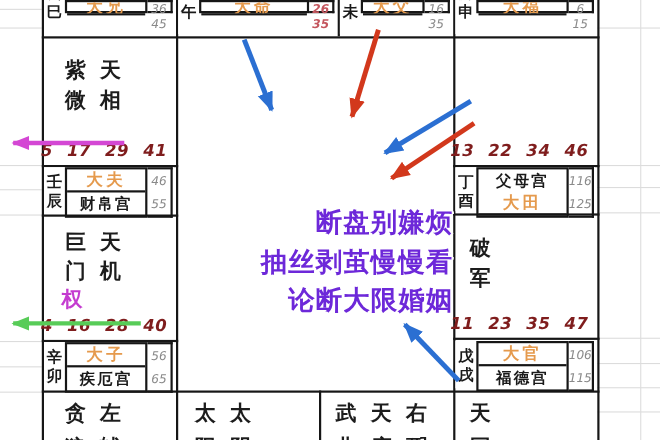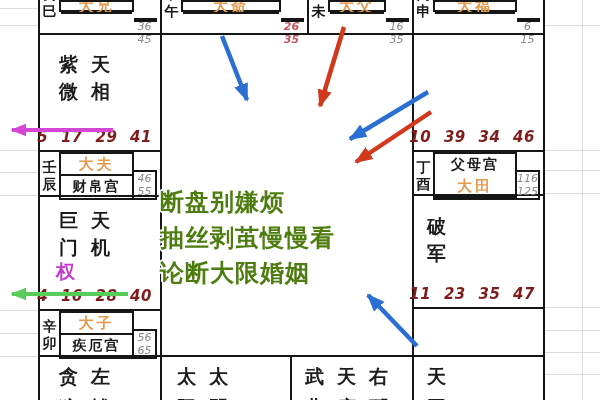--- a/index.html
+++ b/index.html
@@ -16,33 +16,33 @@
   .hua{position:absolute;font-size:19px;font-weight:bold;color:#c43bd0;}
   .ages{position:absolute;right:6px;bottom:2px;font-size:15px;font-style:italic;font-weight:bold;
         word-spacing:7px;letter-spacing:0.5px;color:#7f1d1d;white-space:nowrap;}
   
   .strip{position:absolute;display:grid;grid-template-columns:19px 1fr 24px;background:#fff;}
   .sbranch{display:flex;align-items:center;justify-content:center;}
   .sbranch div{width:16px;text-align:center;word-break:break-all;font-size:14px;font-weight:bold;line-height:17px;}
   .smid{border:2px solid #161616;display:grid;grid-template-rows:1fr 1fr;}
   .srow{display:flex;align-items:center;justify-content:center;position:relative;overflow:hidden;}
   .srow.first{border-bottom:2px solid #161616;}
-  .snums{display:grid;grid-template-rows:1fr 1fr;border:2px solid #161616;border-left:none;margin-right:1px;margin-top:18px;}
+  .snums{display:grid;grid-template-rows:1fr 1fr;border:2px solid #161616;border-left:none;margin-right:1px;}
   .snums div{display:flex;align-items:center;justify-content:center;font-size:11px;font-style:italic;color:#8a8a8a;}
   .decade{color:#e59a4d;font-weight:bold;font-size:15px;letter-spacing:3px;}
   .pname{font-weight:bold;font-size:14px;letter-spacing:2px;white-space:nowrap;}
   .rednum div{color:#c4565e;font-weight:bold;}
   
   .topstrip{grid-template-rows:12px 19px;}
   .topstrip .smid{grid-template-rows:12px 1fr;}
   .topstrip .sbranch div{margin-top:-6px;}
   .topstrip .srow.first span{position:absolute;bottom:-4px;left:0;right:0;text-align:center;}
   
-  .ct{position:absolute;left:160px;width:252px;text-align:left;font-size:24px;font-weight:bold;
-      color:#4d7c0f;letter-spacing:1px;white-space:nowrap;
+  .ct{position:absolute;left:160px;width:252px;text-align:right;font-size:24px;font-weight:bold;
+      color:#6d28d9;letter-spacing:1px;white-space:nowrap;
       text-shadow:-2px 0 #fff,2px 0 #fff,0 -2px #fff,0 2px #fff,-1px -1px #fff,1px 1px #fff,-1px 1px #fff,1px -1px #fff;}
   svg.overlay{position:absolute;left:0;top:0;pointer-events:none;}
 </style>
 </head>
 <body>
 
 <div id="screen">
 
   <div class="ggl" style="left:0;top:8px;width:38px;height:1px"></div>
   <div class="ggl" style="left:0;top:25px;width:38px;height:1px"></div>
@@ -194,21 +194,21 @@
           <span class="pname">疾厄宫</span>
         </div>
     </div>
     <div class="snums">
       <div>56</div>
         <div>65</div>
     </div>
   </div>
 
   <div style="position:absolute;left:414px;top:35px;width:127px;height:113px">
-    <div class="ages">10 39 34 46</div>
+    <div class="ages">13 22 34 46</div>
   </div>
   <div class="strip" style="left:414px;top:152px;width:127px;height:40px">
     <div class="sbranch">
         <div>丁酉</div>
       </div>
     <div class="smid">
       <div class="srow">
           <span class="pname">父母宫</span>
         </div>
       <div class="srow first">
@@ -219,20 +219,37 @@
       <div>116</div>
         <div>125</div>
     </div>
   </div>
 
   <div style="position:absolute;left:414px;top:197px;width:127px;height:108px">
     <div class="stararea" style="left:12px;top:16px">
       <div class="vstar">破军</div>
     </div>
     <div class="ages">11 23 35 47</div>
+  </div>
+  <div class="strip" style="left:414px;top:310px;width:127px;height:43px">
+    <div class="sbranch">
+        <div>戊戌</div>
+      </div>
+    <div class="smid">
+      <div class="srow first">
+          <span class="decade">大官</span>
+        </div>
+      <div class="srow">
+          <span class="pname">福德宫</span>
+        </div>
+    </div>
+    <div class="snums">
+      <div>106</div>
+        <div>115</div>
+    </div>
   </div>
 
   <div style="position:absolute;left:40px;top:357px;width:116px;height:60px">
     <div class="stararea" style="left:18px;top:4px">
       <div class="vstar" style="line-height:31px">贪狼</div>
       <div class="vstar" style="line-height:31px">左辅</div>
     </div>
   </div>
   <div style="position:absolute;left:162px;top:357px;width:126px;height:60px">
     <div class="stararea" style="left:14px;top:4px">

